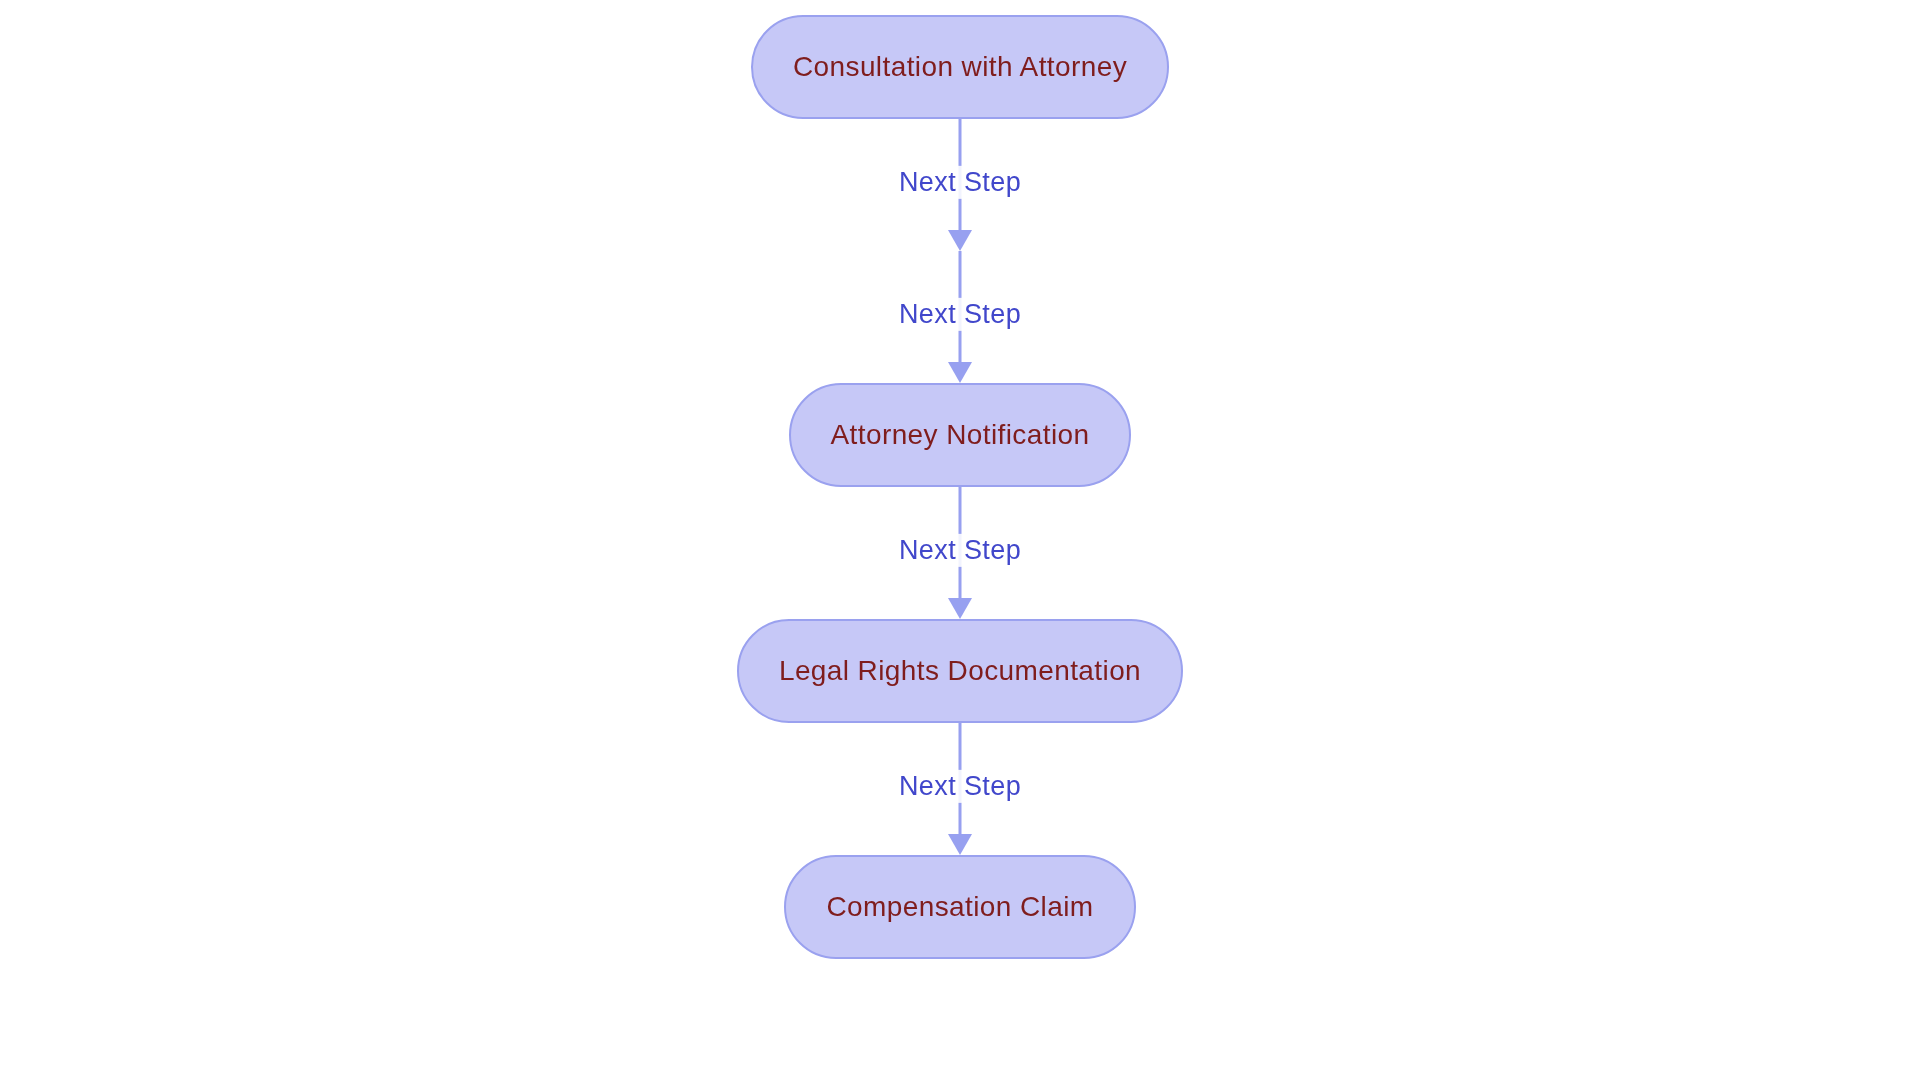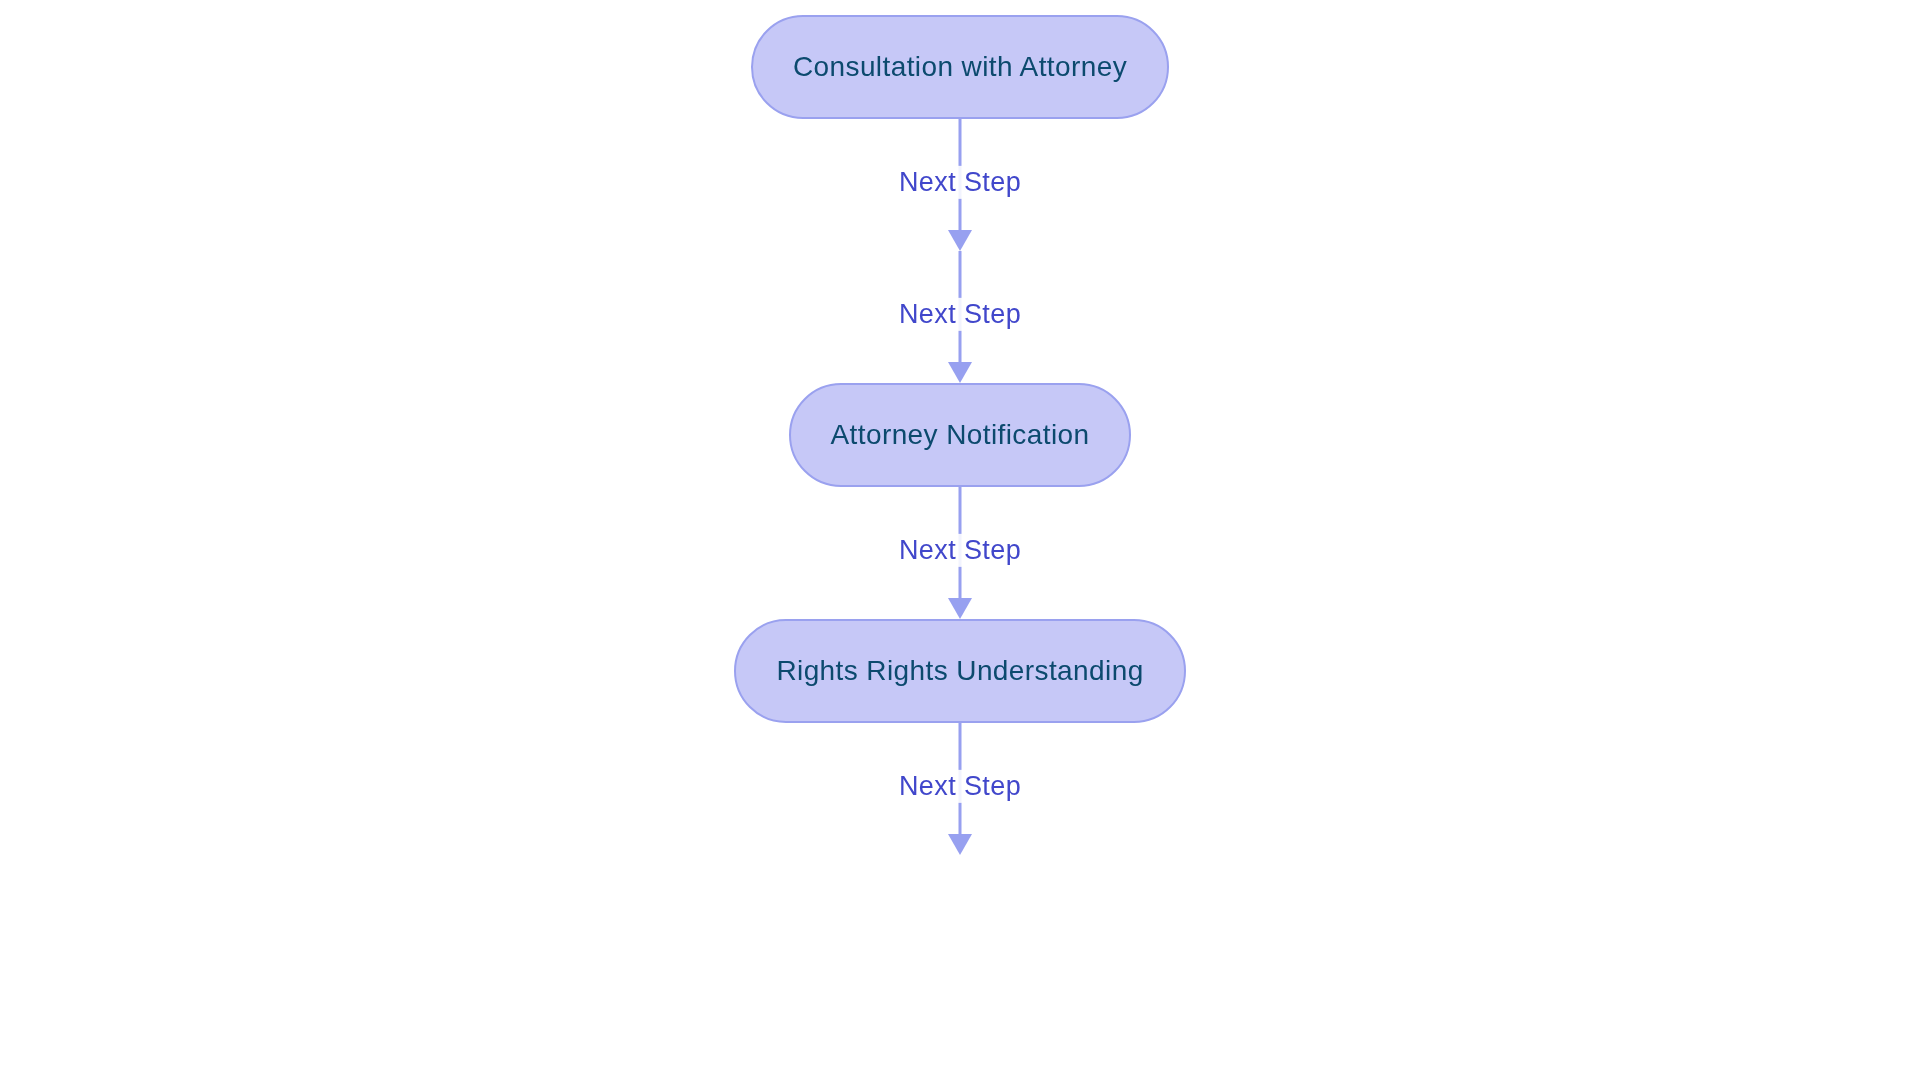--- a/index.html
+++ b/index.html
@@ -27,21 +27,21 @@
   .node {
     height: 104px;
     box-sizing: border-box;
     display: flex;
     align-items: center;
     justify-content: center;
     padding: 0 40px;
     background: #c6c8f7;
     border: 2px solid #9aa1ef;
     border-radius: 52px;
-    color: #0c4a6e;
+    color: #7f1d1d;
     font-size: 28px;
     letter-spacing: 0.4px;
     white-space: nowrap;
   }
   .connector {
     position: relative;
     height: 132px;
     width: 320px;
     flex: 0 0 auto;
   }
@@ -100,23 +100,24 @@
     </div>
 
     <div class="node">Attorney Notification</div>
 
     <div class="connector">
       <div class="edge-line"></div>
       <div class="edge-arrowhead"></div>
       <div class="edge-label">Next Step</div>
     </div>
 
-    <div class="node">Rights Rights Understanding</div>
+    <div class="node">Legal Rights Documentation</div>
 
     <div class="connector">
       <div class="edge-line"></div>
       <div class="edge-arrowhead"></div>
       <div class="edge-label">Next Step</div>
     </div>
 
+    <div class="node">Compensation Claim</div>
 
   </div>
 </div>
 
 </body></html>

